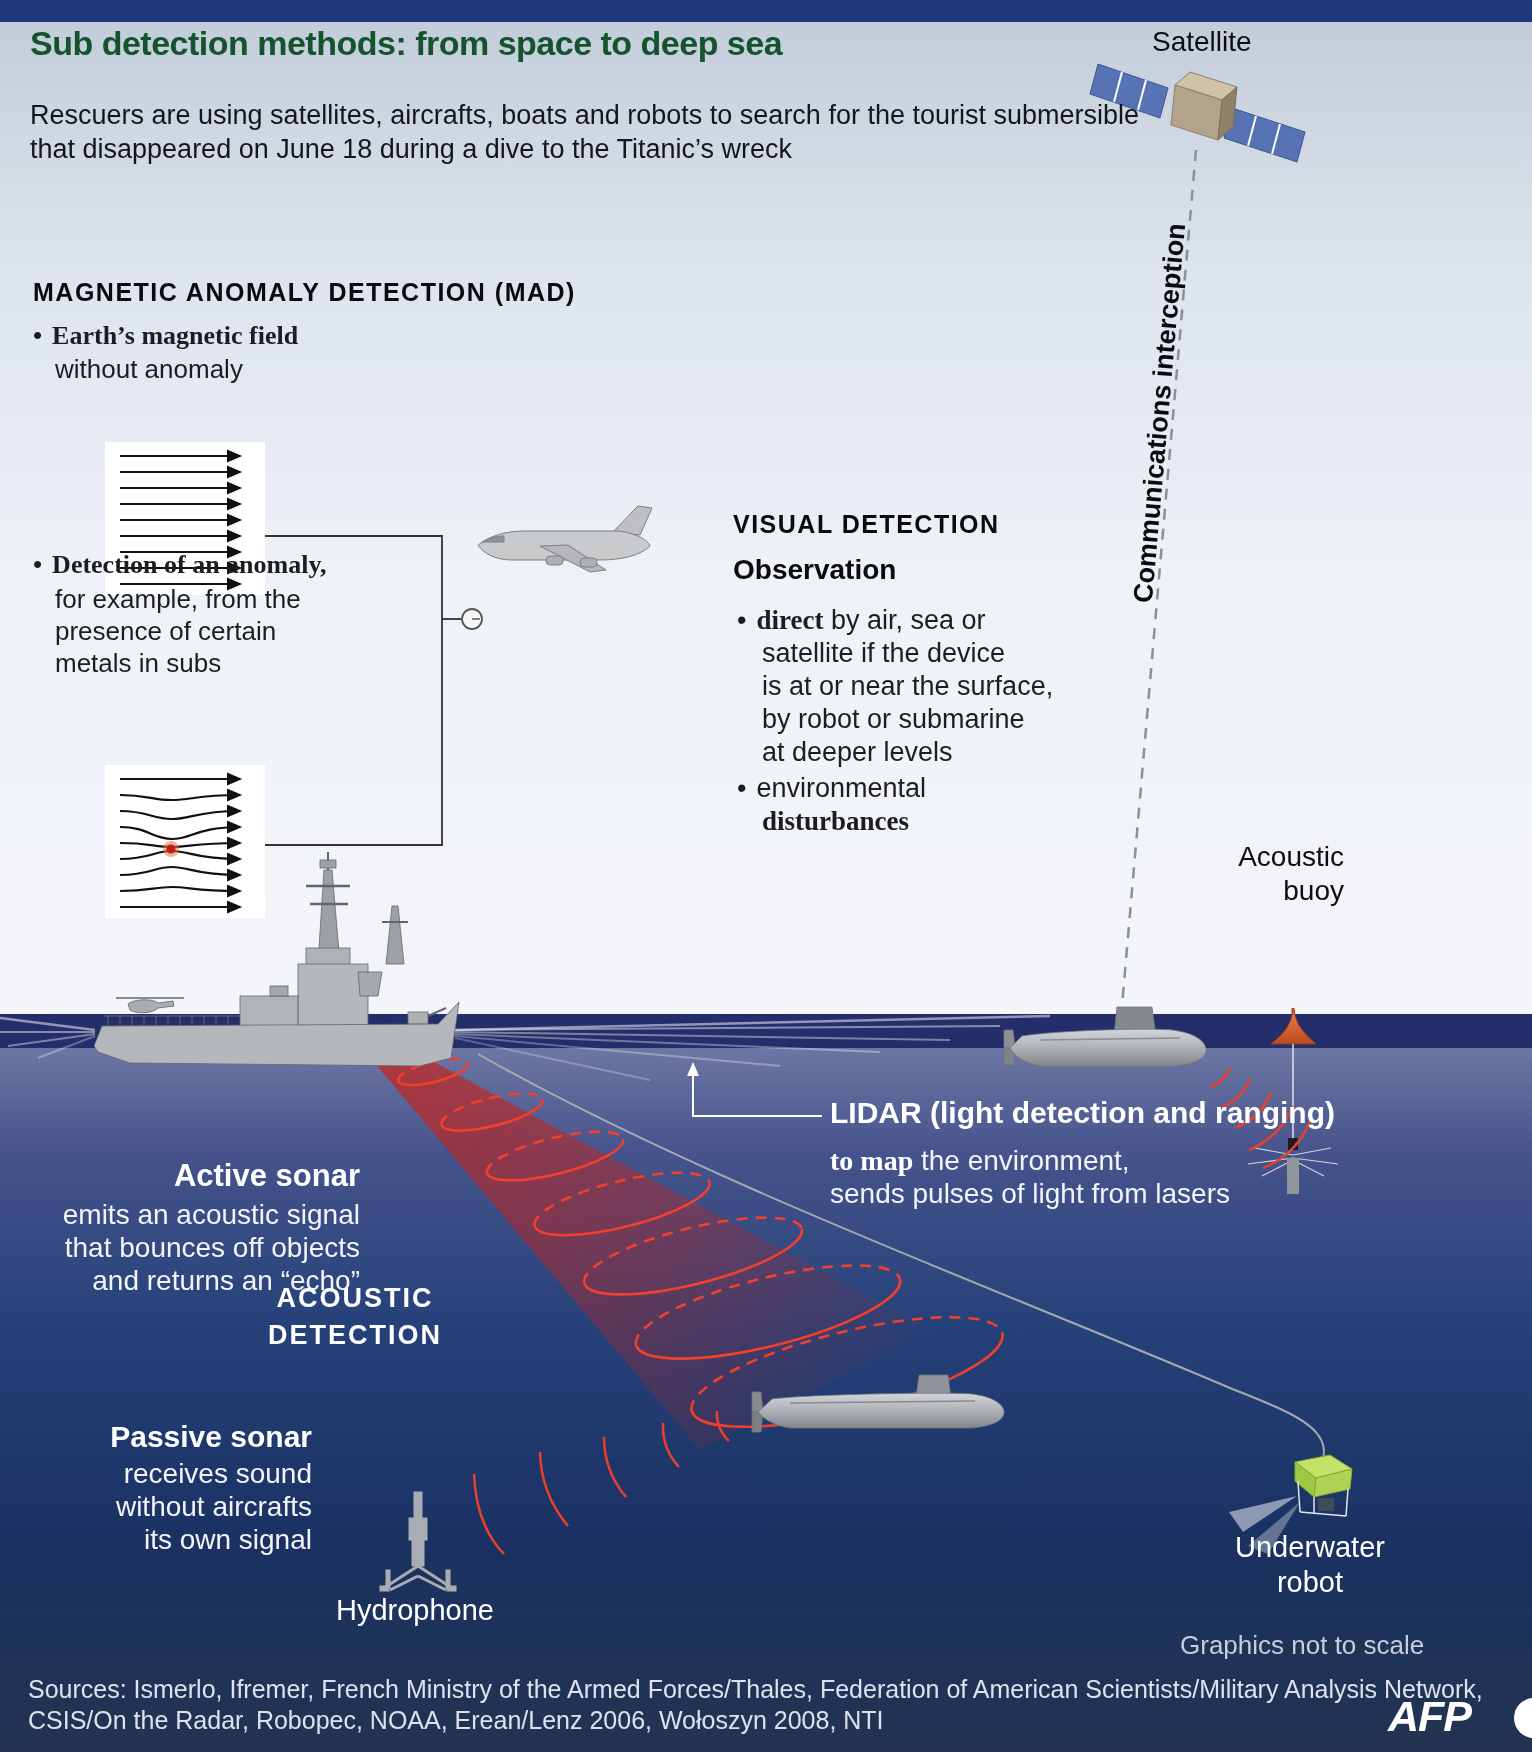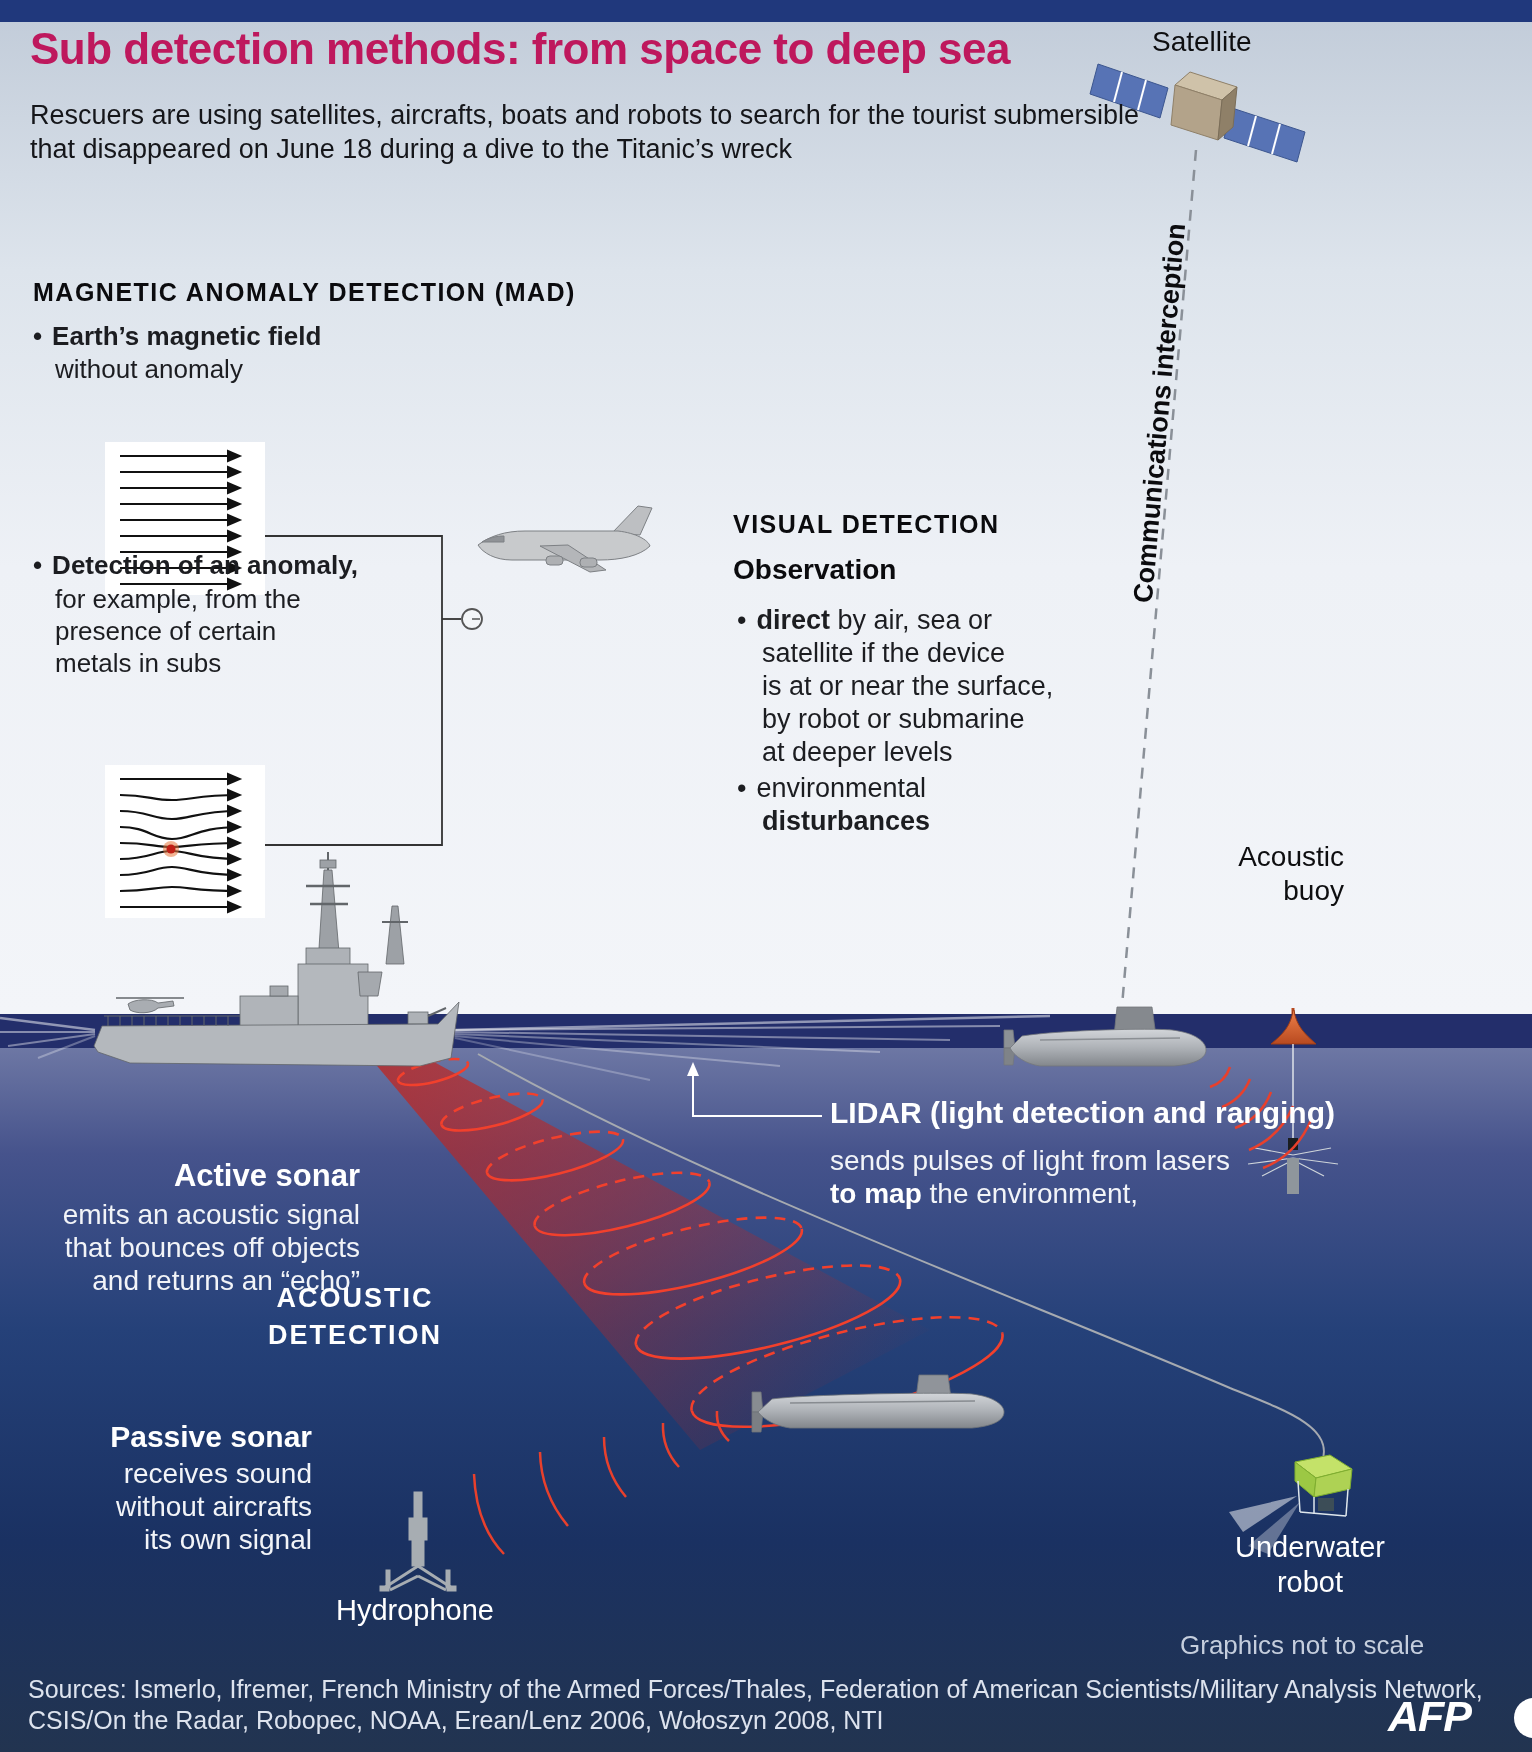--- a/index.html
+++ b/index.html
@@ -8,22 +8,22 @@
   .abs{position:absolute;}
   
   .topbar{left:0;top:0;width:1532px;height:22px;background:#20387c;}
   .sky{left:0;top:22px;width:1532px;height:992px;
        background:linear-gradient(180deg,#c3cdda 0%,#dde4ec 25%,#eef1f6 55%,#f3f5f9 100%);}
   .seaband{left:0;top:1014px;width:1532px;height:34px;background:#232e6b;}
   .deep{left:0;top:1048px;width:1532px;height:704px;
         background:linear-gradient(180deg,#6d77a4 0%,#46538c 15%,#254179 40%,#1a3162 70%,#223450 100%);}
   .scene{left:0;top:0;width:1532px;height:1752px;pointer-events:none;}
   
-  .b{font-weight:bold;}
-  .title{left:30px;top:24px;font-size:44px;font-weight:bold;color:#be185d;letter-spacing:-0.5px;}
+  .b{font-weight:bold;font-family:Liberation Serif, serif;}
+  .title{left:30px;top:24px;font-size:34px;font-weight:bold;color:#14532d;letter-spacing:-0.5px;}
   .subtitle{left:30px;top:98px;font-size:27px;line-height:34px;color:#15161a;}
   .sat-label{left:1152px;top:26px;font-size:28px;color:#0e0e10;}
   .comms{left:1160px;top:413px;font-size:27px;font-weight:bold;color:#0b0b0e;white-space:nowrap;
          transform:translate(-50%,-50%) rotate(-85deg);}
   .sec-head{font-size:25px;font-weight:bold;letter-spacing:1.5px;color:#0b0b0e;}
   .mad-head{left:33px;top:278px;}
   .vis-head{left:733px;top:510px;}
   .obs-head{left:733px;top:554px;font-size:28px;font-weight:bold;color:#0b0b0e;}
   .air-txt{font-size:26px;color:#1c1d21;line-height:32px;}
   .vis-txt{font-size:27px;color:#1c1d21;line-height:33px;}
@@ -357,24 +357,24 @@
     <div class="w-body">and returns an “echo”</div>
   </div>
 
   <div class="abs ac-head">
     <div>ACOUSTIC</div>
     <div>DETECTION</div>
   </div>
 
   <div class="abs lidar-title">LIDAR (light detection and ranging)</div>
   <div class="abs lidar-body">
-    <div class="w-body">sends pulses of light from lasers</div>
     <div class="w-body">
       <span class="b" style="color:#fff;">to map</span><span> the environment,</span>
     </div>
+    <div class="w-body">sends pulses of light from lasers</div>
   </div>
 
   <div class="abs passive-blk">
     <div class="passive-title">Passive sonar</div>
     <div class="w-body">receives sound</div>
     <div class="w-body">without aircrafts</div>
     <div class="w-body">its own signal</div>
   </div>
 
   <div class="abs hydro-label">Hydrophone</div>

